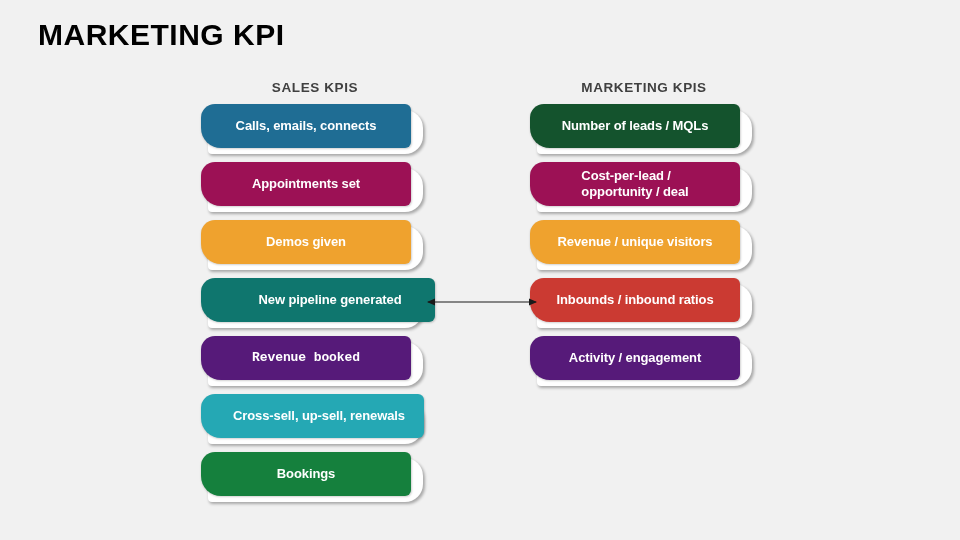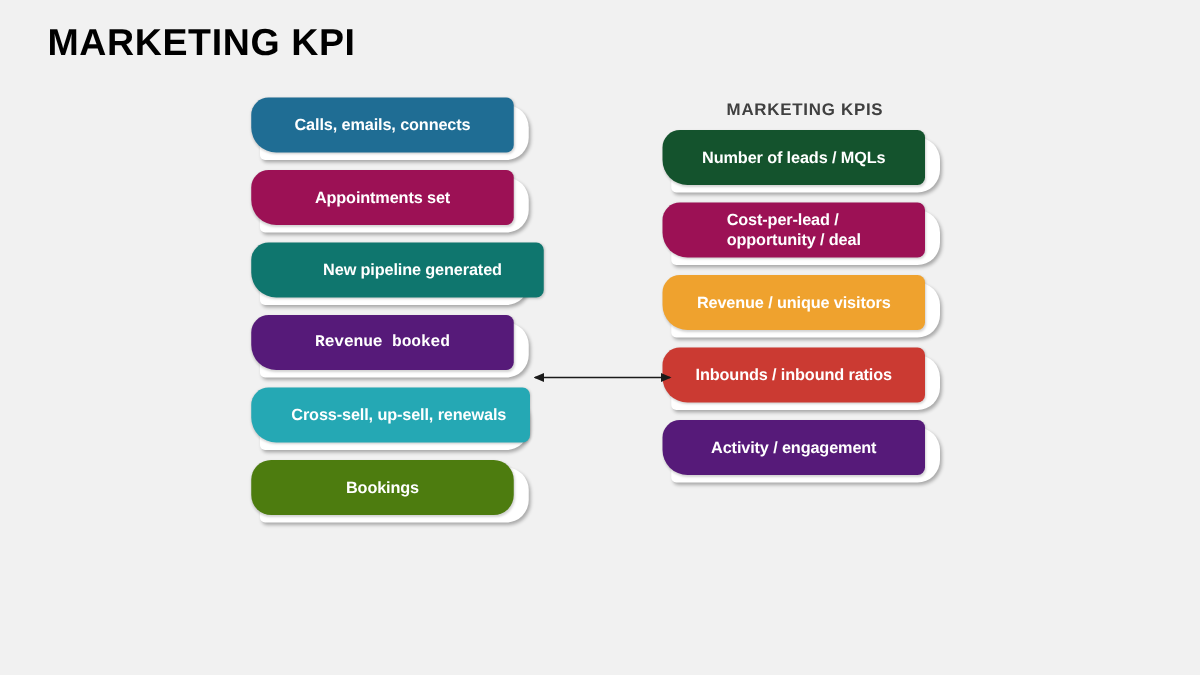--- a/index.html
+++ b/index.html
@@ -113,40 +113,49 @@
   }
 </style>
 </head>
 <body>
 
 <div id="slide">
 
   <div id="page-title">MARKETING KPI</div>
 
   <div class="column" id="column-sales">
+    <div class="column-header">SALES KPIS</div>
     <div class="kpi-list" id="list-sales">
         <div class="kpi-row">
           <div class="kpi-shape">
             <div class="kpi-backing"></div>
             <div class="kpi-fill" style="background: rgb(31, 109, 148);">
               <div class="kpi-label">Calls, emails, connects</div>
             </div>
           </div>
         </div>
         <div class="kpi-row">
           <div class="kpi-shape">
             <div class="kpi-backing"></div>
             <div class="kpi-fill" style="background: rgb(156, 17, 85);">
               <div class="kpi-label">Appointments set</div>
             </div>
           </div>
         </div>
         <div class="kpi-row">
           <div class="kpi-shape">
             <div class="kpi-backing"></div>
+            <div class="kpi-fill" style="background: rgb(239, 162, 46);">
+              <div class="kpi-label">Demos given</div>
+            </div>
+          </div>
+        </div>
+        <div class="kpi-row">
+          <div class="kpi-shape">
+            <div class="kpi-backing"></div>
             <div class="kpi-fill" style="background: #0f766e; padding-left: 24px;">
               <div class="kpi-label">New pipeline generated</div>
             </div>
           </div>
         </div>
         <div class="kpi-row">
           <div class="kpi-shape">
             <div class="kpi-backing"></div>
             <div class="kpi-fill" style="background: rgb(86, 26, 121); font-family: Liberation Mono, monospace;">
               <div class="kpi-label">Revenue booked</div>
@@ -157,21 +166,21 @@
           <div class="kpi-shape">
             <div class="kpi-backing"></div>
             <div class="kpi-fill" style="background: rgb(37, 168, 180); padding-left: 13px;">
               <div class="kpi-label">Cross-sell, up-sell, renewals</div>
             </div>
           </div>
         </div>
         <div class="kpi-row">
           <div class="kpi-shape">
             <div class="kpi-backing"></div>
-            <div class="kpi-fill" style="background: #4d7c0f; border-radius: 16px;">
+            <div class="kpi-fill" style="background: #15803d;">
               <div class="kpi-label">Bookings</div>
             </div>
           </div>
         </div>
       </div>
   </div>
 
   <div class="column" id="column-marketing">
     <div class="column-header">MARKETING KPIS</div>
     <div class="kpi-list" id="list-marketing">

